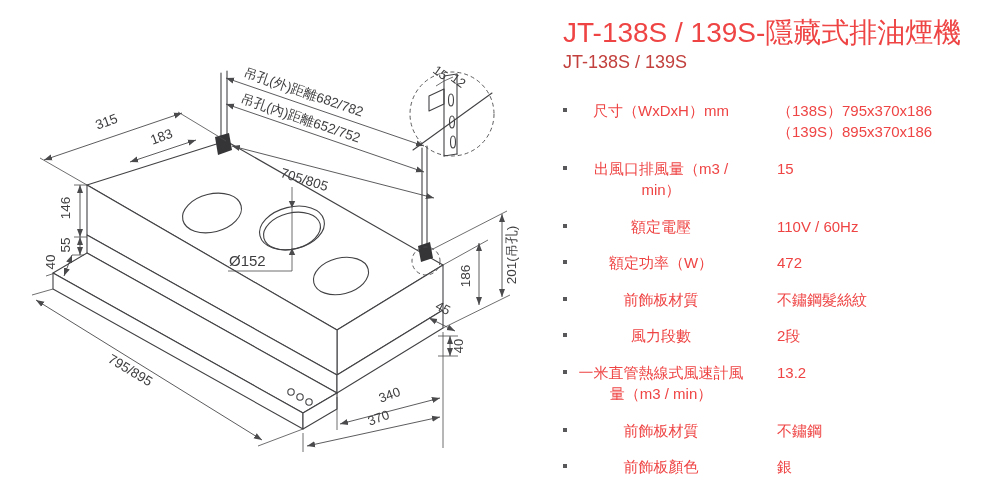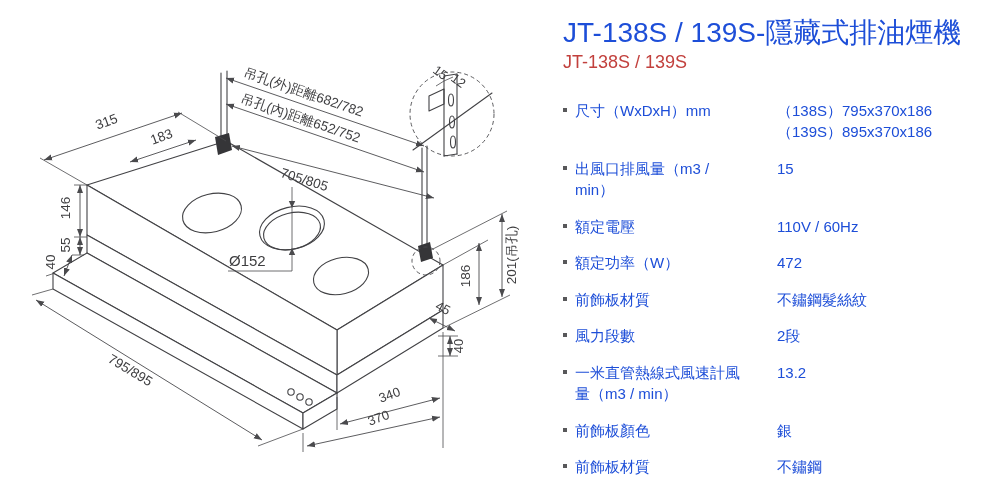--- a/index.html
+++ b/index.html
@@ -14,26 +14,26 @@
   .ln{fill:none;stroke:#424245;stroke-width:1.1;stroke-linecap:round;}
   .thin{fill:none;stroke:#4a4a4d;stroke-width:0.8;}
   .dim{fill:none;stroke:#4a4a4d;stroke-width:0.9;marker-start:url(#arw);marker-end:url(#arw);}
   .dsh{fill:none;stroke:#4a4a4d;stroke-width:0.9;stroke-dasharray:4 3;}
   .blob{fill:#353538;stroke:none;}
   .dt{font-size:13px;}
   .dtb{font-size:13.5px;}
 
   
   .right-panel{position:absolute;left:563px;top:14px;width:436px;}
-  .page-title{font-size:28px;font-weight:400;color:#1d4ed8;line-height:1.35;
+  .page-title{font-size:28px;font-weight:400;color:#ef4444;line-height:1.35;
               letter-spacing:0px;white-space:nowrap;}
   .page-subtitle{font-size:18px;font-weight:400;color:#c2403d;}
   .spec-list{margin-top:27px;}
   .spec-row{display:flex;align-items:flex-start;margin-bottom:15px;
-            font-size:15px;line-height:21.5px;color:#1d4ed8;}
+            font-size:15px;line-height:21.5px;color:#ef4444;text-align:center;}
   .bullet{flex:0 0 12px;margin-top:8px;}
   .bullet i{display:block;width:4px;height:4px;background:#58585a;}
   .spec-label{flex:0 0 172px;}
   .spec-value{margin-left:30px;white-space:pre-line;}
 </style>
 </head>
 <body>
 
 <div class="stage">
 
@@ -227,25 +227,25 @@
         <span class="bullet">
             <i></i>
           </span>
         <span class="spec-label">一米直管熱線式風速計風量（m3 / min）</span>
         <span class="spec-value">13.2</span>
       </div>
       <div class="spec-row">
         <span class="bullet">
             <i></i>
           </span>
+        <span class="spec-label">前飾板材質</span>
+        <span class="spec-value">不鏽鋼</span>
+      </div>
+      <div class="spec-row">
+        <span class="bullet">
+            <i></i>
+          </span>
         <span class="spec-label">前飾板顏色</span>
         <span class="spec-value">銀</span>
-      </div>
-      <div class="spec-row">
-        <span class="bullet">
-            <i></i>
-          </span>
-        <span class="spec-label">前飾板材質</span>
-        <span class="spec-value">不鏽鋼</span>
       </div>
     </div>
   </div>
 </div>
 
 </body></html>

